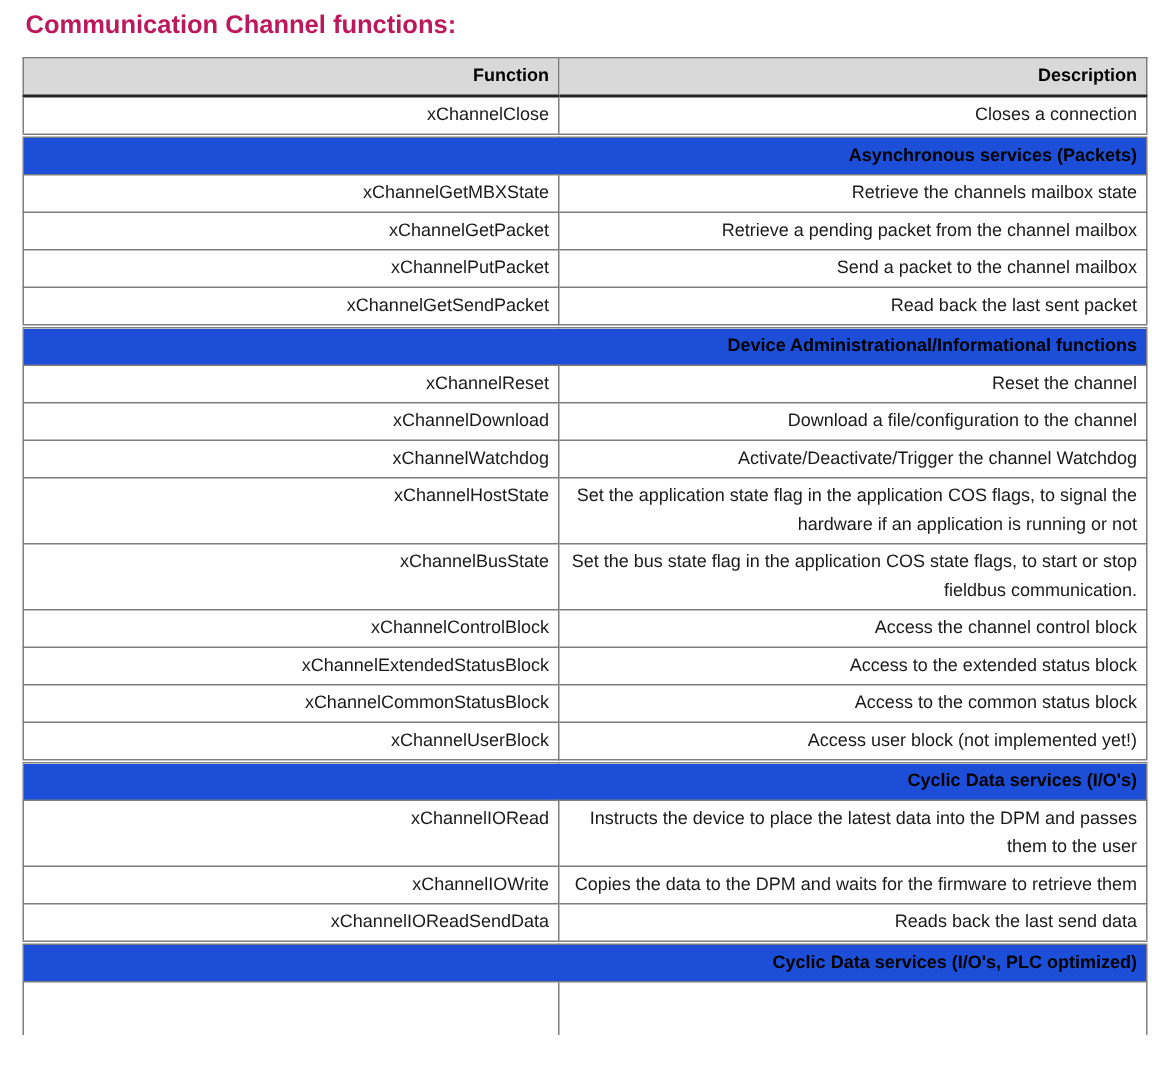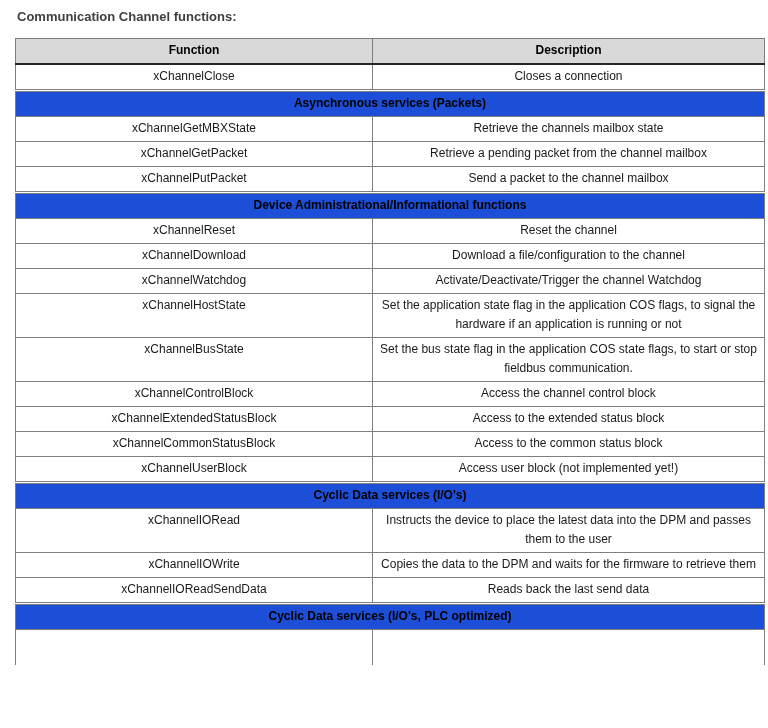--- a/index.html
+++ b/index.html
@@ -14,41 +14,41 @@
   }
   .page {
     width: 768px;
     height: 728px;
     position: relative;
     background: #ffffff;
   }
   .doc-title {
     margin: 0;
     padding: 8px 0 12px 17px;
-    font-size: 13px;
+    font-size: 17px;
     line-height: 18px;
     font-weight: bold;
-    color: #404040;
+    color: #be185d;
   }
   table.func-table {
     border-collapse: collapse;
     table-layout: fixed;
     margin-left: 15px;
     width: 749px;
     font-size: 12px;
   }
   table.func-table col.c1 { width: 357px; }
   table.func-table col.c2 { width: 392px; }
   table.func-table th,
   table.func-table td {
     border: 1px solid #7e7e7e;
     padding: 2px 6px 3px 6px;
     line-height: 19px;
     vertical-align: top;
-    text-align: center;
+    text-align: right;
     overflow: hidden;
     word-wrap: break-word;
   }
   table.func-table thead th {
     background: #d9d9d9;
     font-weight: bold;
     color: #000000;
     border-bottom: 2px solid #262626;
   }
   table.func-table tr.section td {
@@ -91,20 +91,24 @@
           <td>xChannelGetMBXState</td>
           <td>Retrieve the channels mailbox state</td>
         </tr>
         <tr class="data">
           <td>xChannelGetPacket</td>
           <td>Retrieve a pending packet from the channel mailbox</td>
         </tr>
         <tr class="data">
           <td>xChannelPutPacket</td>
           <td>Send a packet to the channel mailbox</td>
+        </tr>
+        <tr class="data">
+          <td>xChannelGetSendPacket</td>
+          <td>Read back the last sent packet</td>
         </tr>
         <tr class="section">
           <td colspan="2">Device Administrational/Informational functions</td>
         </tr>
         <tr class="data">
           <td>xChannelReset</td>
           <td>Reset the channel</td>
         </tr>
         <tr class="data">
           <td>xChannelDownload</td>

